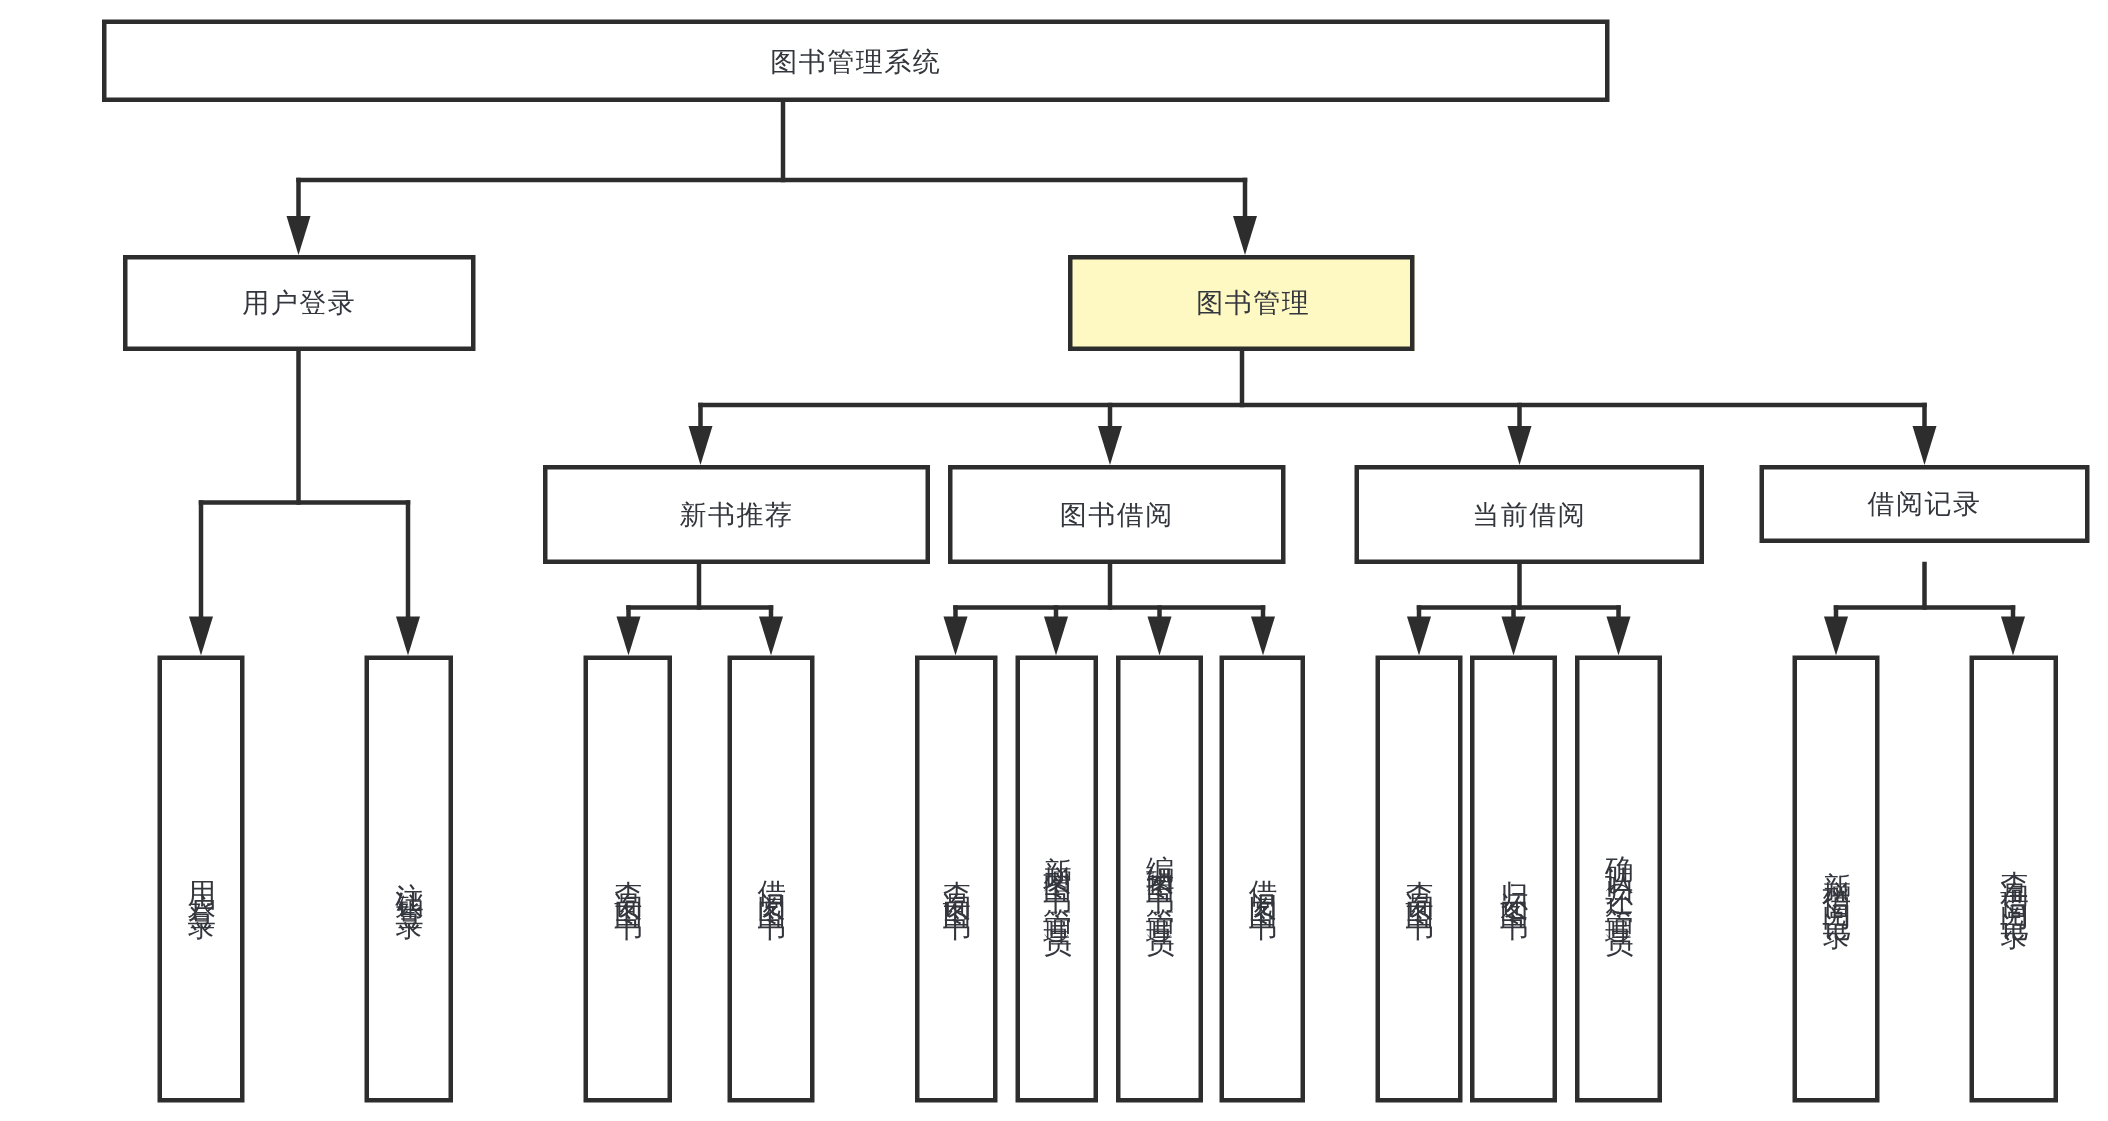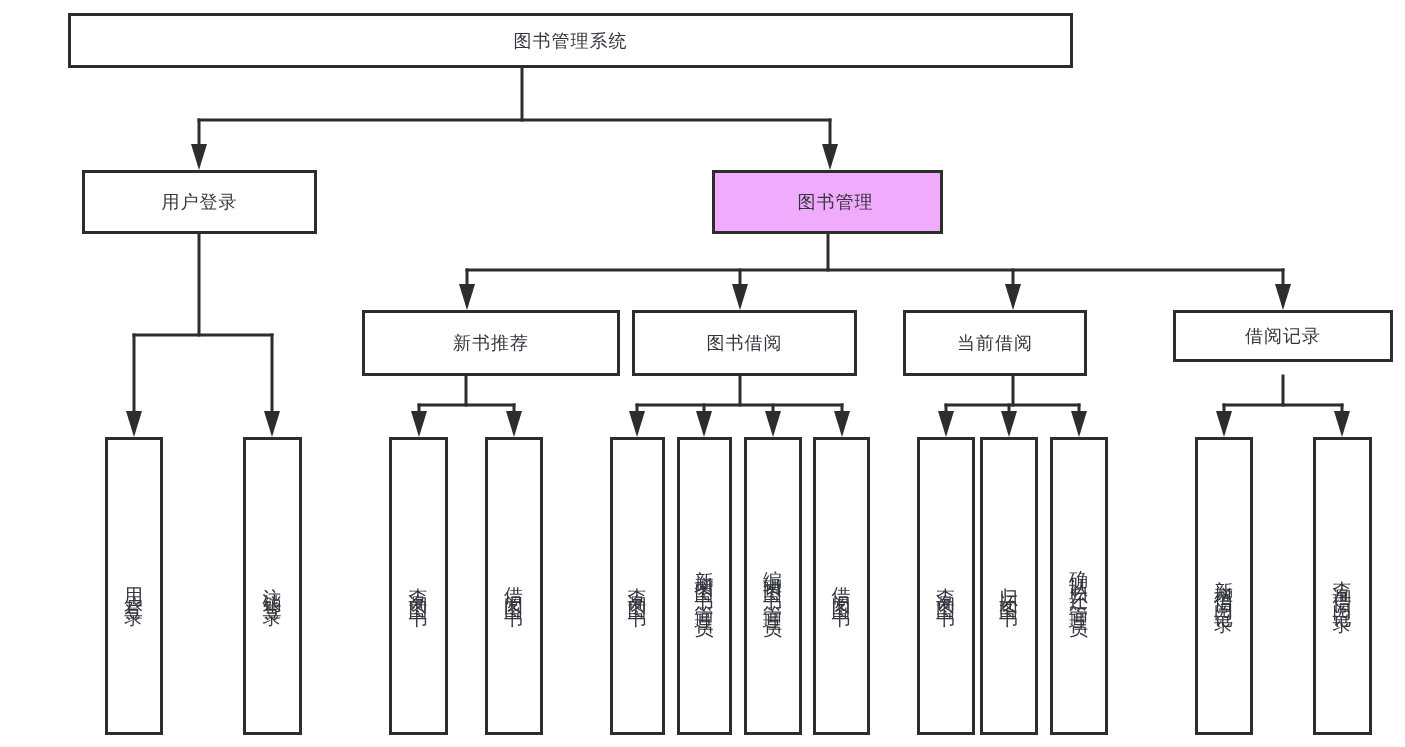--- a/index.html
+++ b/index.html
@@ -104,30 +104,30 @@
       <line x1="1342" y1="405" x2="1342" y2="415" stroke="#2d2d2d" stroke-width="3" stroke-linecap="square"></line>
       <polygon points="1334,411 1350,411 1342,437" fill="#2d2d2d"></polygon>
     </svg>
   <div id="nodes">
       <div class="node h" style="left: 20px; top: 13px; width: 1005px; height: 55px; border-color: rgb(45, 45, 45); background: rgb(255, 255, 255); color: rgb(51, 54, 61); margin-left: 48px;">
     <span class="node-label">图书管理系统</span>
   </div>
       <div class="node h" style="left: 82px; top: 170px; width: 235px; height: 64px; border-color: rgb(45, 45, 45); background: rgb(255, 255, 255); color: rgb(51, 54, 61);">
     <span class="node-label">用户登录</span>
   </div>
-      <div class="node h" style="left: 712px; top: 170px; width: 231px; height: 64px; border-color: rgb(45, 45, 45); background: #f0abfc; color: rgb(51, 54, 61); padding-left: 16px;">
+      <div class="node h" style="left: 712px; top: 170px; width: 231px; height: 64px; border-color: rgb(45, 45, 45); background: #fef9c3; color: rgb(51, 54, 61); padding-left: 16px;">
     <span class="node-label">图书管理</span>
   </div>
       <div class="node h" style="left: 362px; top: 310px; width: 258px; height: 66px; border-color: rgb(45, 45, 45); background: rgb(255, 255, 255); color: rgb(51, 54, 61);">
     <span class="node-label">新书推荐</span>
   </div>
       <div class="node h" style="left: 632px; top: 310px; width: 225px; height: 66px; border-color: rgb(45, 45, 45); background: rgb(255, 255, 255); color: rgb(51, 54, 61);">
     <span class="node-label">图书借阅</span>
   </div>
-      <div class="node h" style="left: 903px; top: 310px; width: 184px; height: 66px; border-color: rgb(45, 45, 45); background: rgb(255, 255, 255); color: rgb(51, 54, 61);">
+      <div class="node h" style="left: 903px; top: 310px; width: 233px; height: 66px; border-color: rgb(45, 45, 45); background: rgb(255, 255, 255); color: rgb(51, 54, 61);">
     <span class="node-label">当前借阅</span>
   </div>
       <div class="node h" style="left: 1173px; top: 310px; width: 220px; height: 52px; border-color: rgb(45, 45, 45); background: rgb(255, 255, 255); color: rgb(51, 54, 61);">
     <span class="node-label">借阅记录</span>
   </div>
       <div class="node v" style="left: 105px; top: 437px; width: 58px; height: 298px; border-color: rgb(45, 45, 45); background: rgb(255, 255, 255); color: rgb(51, 54, 61);">
     <span class="node-label">用户登录</span>
   </div>
       <div class="node v" style="left: 243px; top: 437px; width: 59px; height: 298px; border-color: rgb(45, 45, 45); background: rgb(255, 255, 255); color: rgb(51, 54, 61);">
     <span class="node-label">注销登录</span>

